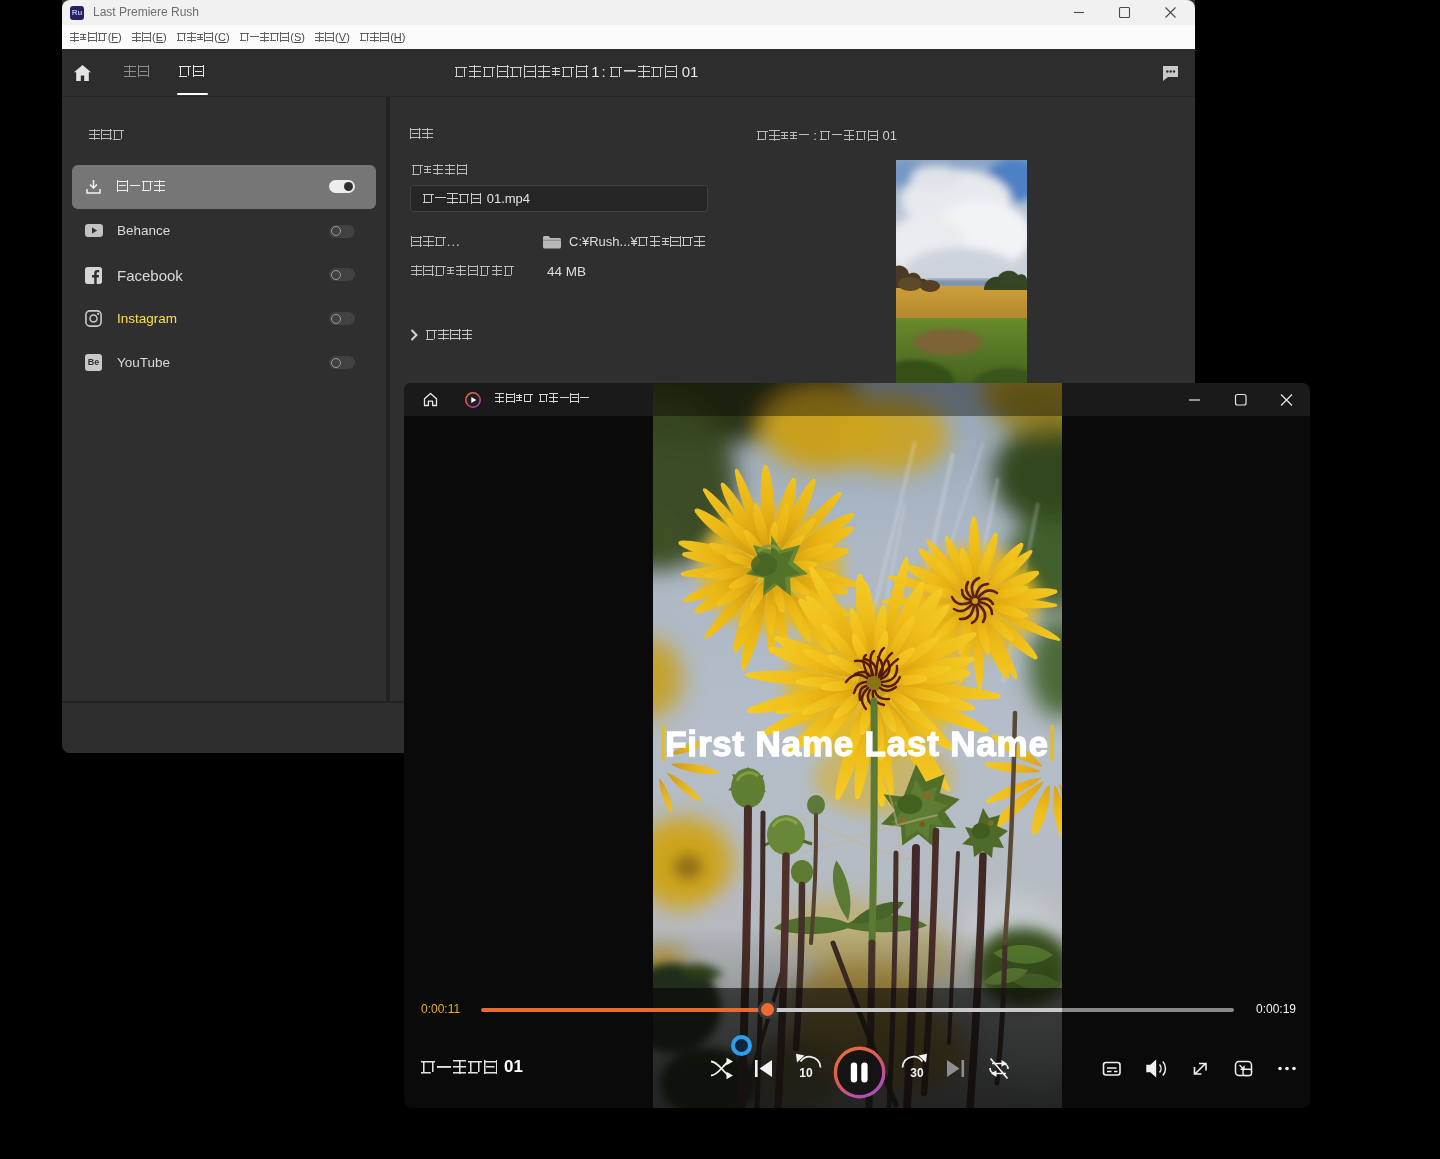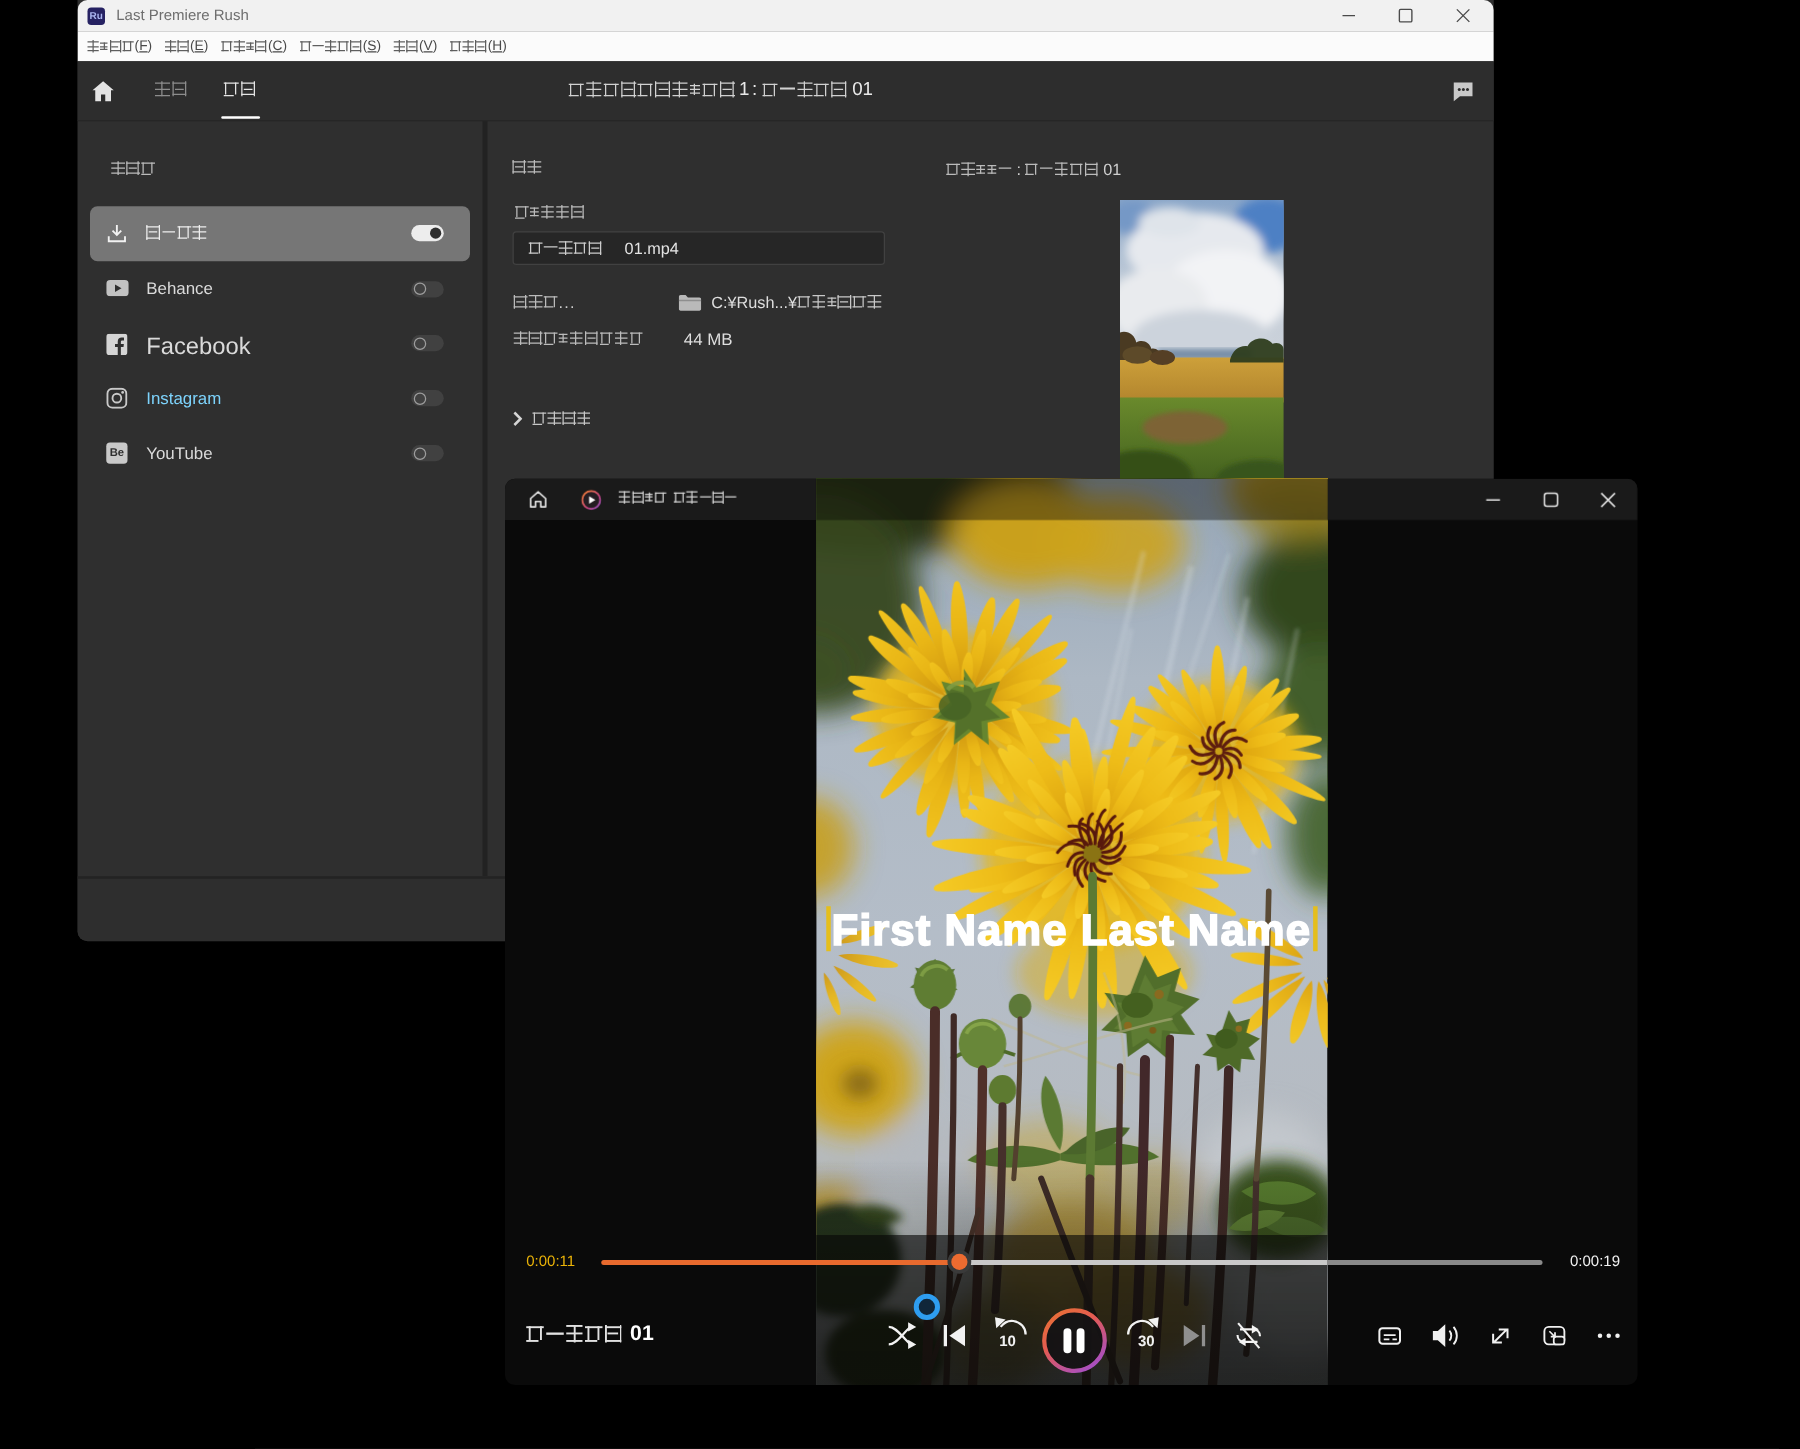--- a/index.html
+++ b/index.html
@@ -156,33 +156,33 @@
   </svg>
   <div class="abs" style="left:55px;top:223px;font-size:13.5px;color:#dadada">Behance</div>
   <div class="abs" style="left:267px;top:224.5px;width:26px;height:13px;border-radius:7px;background:#414141">
     <div class="abs" style="left:1.5px;top:1.5px;width:10px;height:10px;border-radius:50%;border:1.6px solid #9d9d9d"></div>
   </div>
 
   <svg class="abs" style="left:23px;top:267px" width="17" height="17" viewBox="0 0 17 17">
     <rect width="17" height="17" rx="2.5" fill="#d5d5d5"></rect>
     <path d="M11.7 17v-6.4h2.1l.3-2.5h-2.4V6.5c0-.7.2-1.2 1.2-1.2h1.3V3.1c-.2 0-1-.1-1.9-.1-1.9 0-3.1 1.1-3.1 3.2v1.9H7v2.5h2.2V17z" fill="#2f2f2f"></path>
   </svg>
-  <div class="abs" style="left:55px;top:267px;font-size:19px;color:#dadada">Facebook</div>
+  <div class="abs" style="left:55px;top:267px;font-size:15px;color:#dadada">Facebook</div>
   <div class="abs" style="left:267px;top:268px;width:26px;height:13px;border-radius:7px;background:#414141">
     <div class="abs" style="left:1.5px;top:1.5px;width:10px;height:10px;border-radius:50%;border:1.6px solid #9d9d9d"></div>
   </div>
 
   <svg class="abs" style="left:23px;top:310px" width="17" height="17" viewBox="0 0 17 17">
     <g stroke="#c9c9c9" fill="none">
       <rect x=".9" y=".9" width="15.2" height="15.2" rx="4" stroke-width="1.6"></rect>
       <circle cx="8.5" cy="8.5" r="3.5" stroke-width="1.5"></circle>
     </g>
     <circle cx="13.1" cy="3.9" r="1.1" fill="#c9c9c9"></circle>
   </svg>
-  <div class="abs" style="left:55px;top:311px;font-size:13.5px;color:#7dd3fc">Instagram</div>
+  <div class="abs" style="left:55px;top:311px;font-size:13.5px;color:#fde047">Instagram</div>
   <div class="abs" style="left:267px;top:312px;width:26px;height:13px;border-radius:7px;background:#414141">
     <div class="abs" style="left:1.5px;top:1.5px;width:10px;height:10px;border-radius:50%;border:1.6px solid #9d9d9d"></div>
   </div>
 
   <div class="abs" style="left:23px;top:354px;width:17px;height:17px;border-radius:3px;background:#c9c9c9;color:#2f2f2f;font-size:9px;font-weight:bold;text-align:center;line-height:17px">Be</div>
   <div class="abs" style="left:55px;top:355px;font-size:13.5px;color:#dadada">YouTube</div>
   <div class="abs" style="left:267px;top:356px;width:26px;height:13px;border-radius:7px;background:#414141">
     <div class="abs" style="left:1.5px;top:1.5px;width:10px;height:10px;border-radius:50%;border:1.6px solid #9d9d9d"></div>
   </div>
 
@@ -197,21 +197,21 @@
       <i></i>
       <i class="b"></i>
     </div>
   <div class="abs" style="left:348px;top:185px;width:298px;height:27px;background:#262626;border:1px solid #414141;border-radius:3px"></div>
   <div class="abs jp" style="left:361px;top:191px;font-size:13px;color:#e3e3e3">
       <i class="c"></i>
       <i class="d"></i>
       <i></i>
       <i class="c"></i>
       <i class="b"></i>
-      <span style="margin-left:17px">01.mp4</span>
+      <span style="margin-left:4px">01.mp4</span>
     </div>
   <div class="abs jp" style="left:349px;top:234px;font-size:13px;color:#cfcfcf">
       <i class="b"></i>
       <i></i>
       <i class="c"></i>
       <span style="letter-spacing:1px">...</span>
     </div>
   <svg class="abs" style="left:481px;top:235px" width="18" height="14" viewBox="0 0 18 14">
     <path d="M0 2.5C0 1.7.7 1 1.5 1h4l1.8 2h9.2c.8 0 1.5.7 1.5 1.5V12c0 .8-.7 1.5-1.5 1.5h-15C.7 13.5 0 12.8 0 12z" fill="#b9b9b9"></path>
     <path d="M0 4.7h18v1.2H0z" fill="#8e8e8e"></path>

